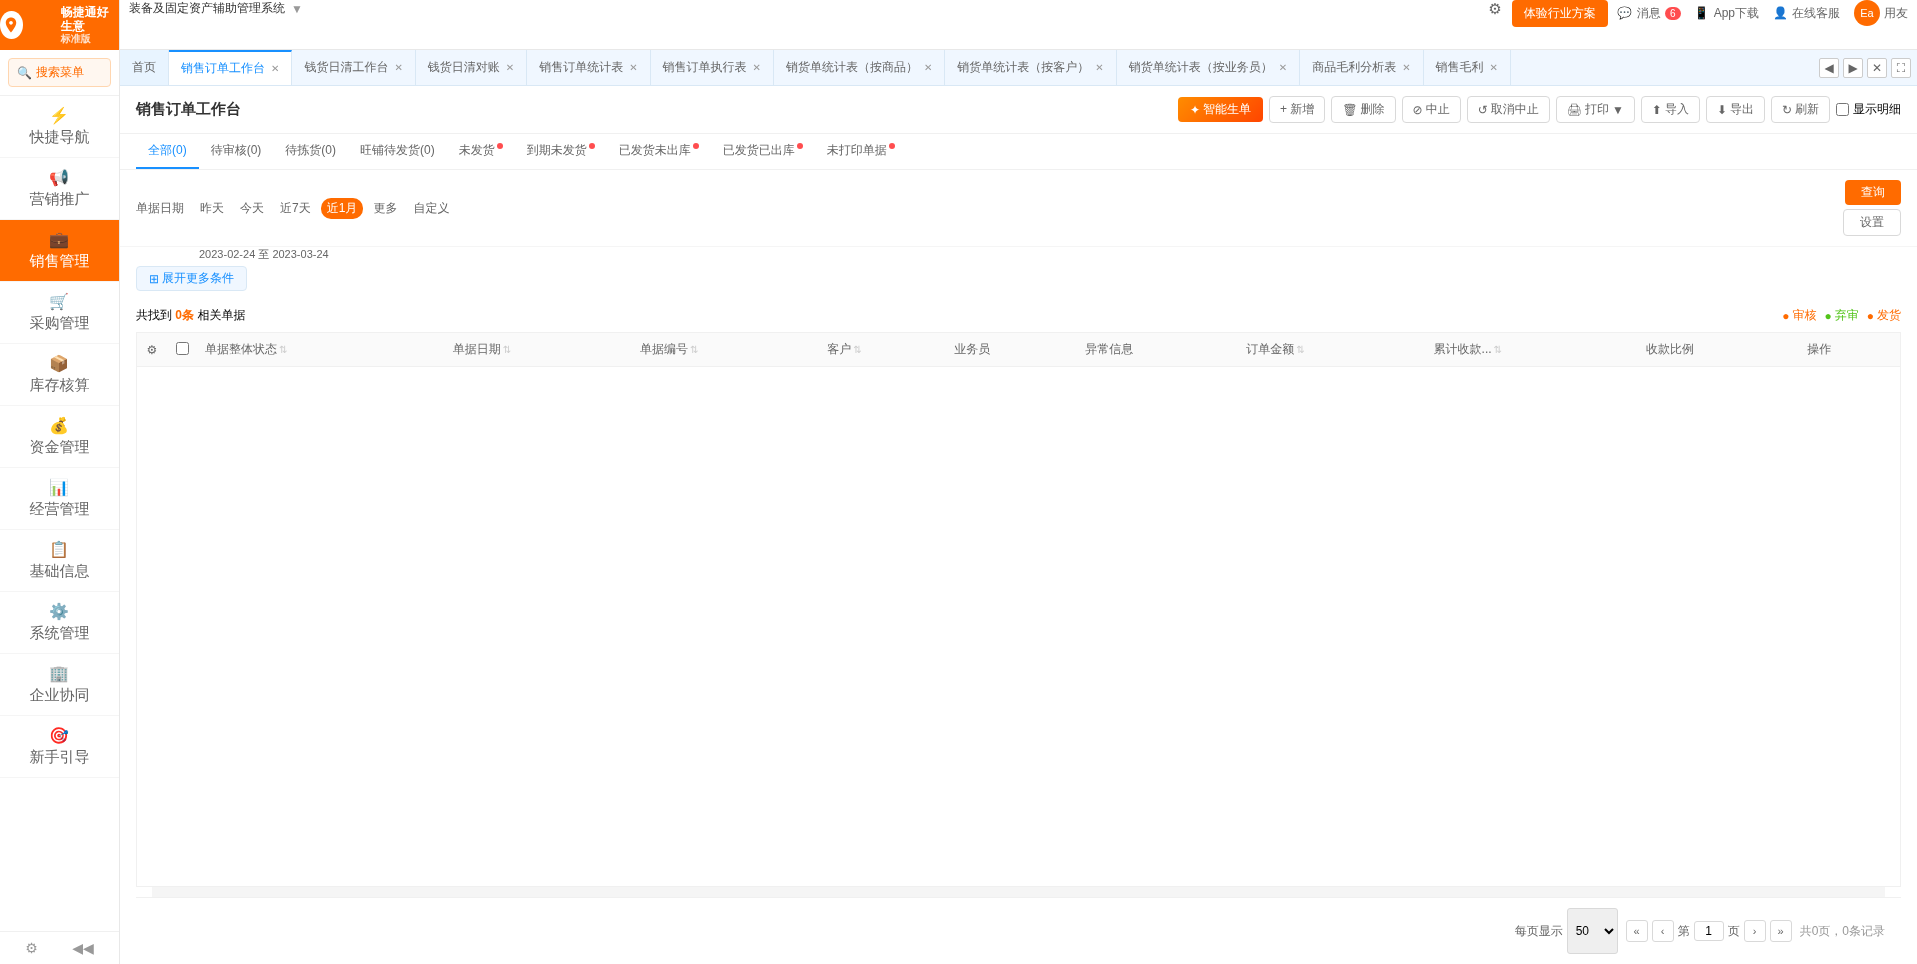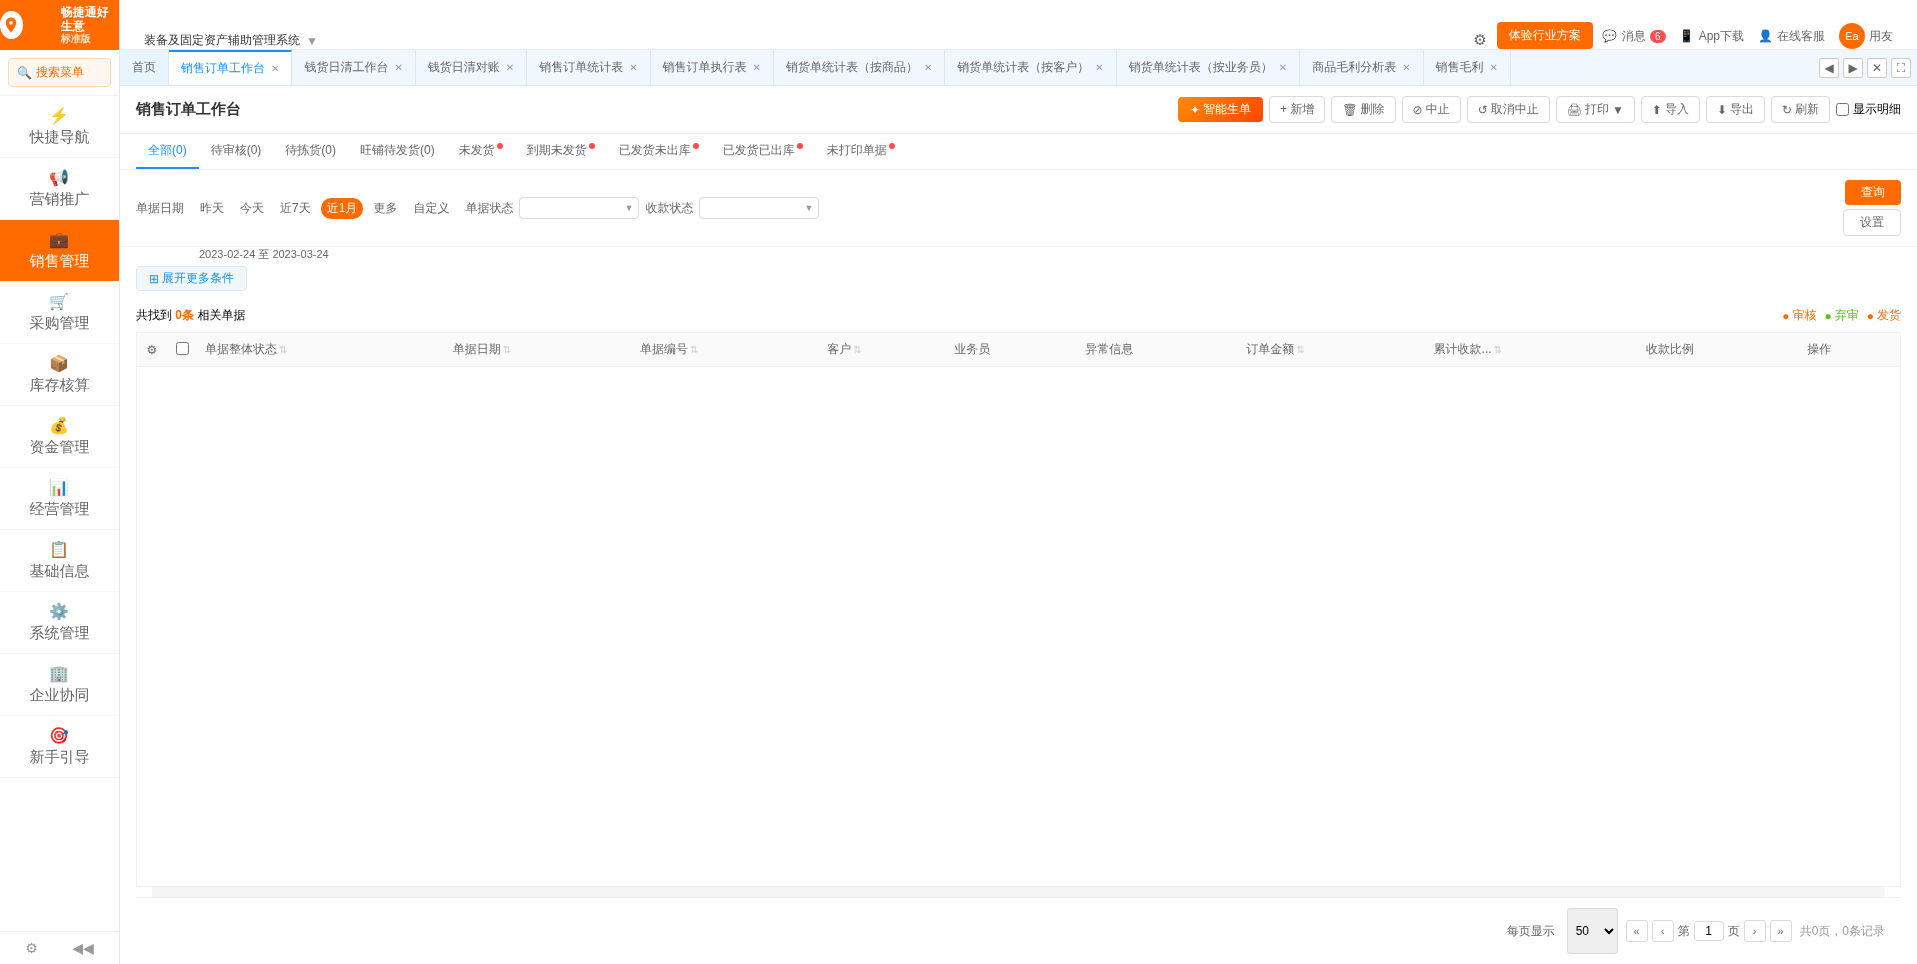--- a/index.html
+++ b/index.html
@@ -18,21 +18,21 @@
     .sidebar-item.active { background: #ff6b00; color: #fff; }
     .sidebar-item-icon { font-size: 16px; }
     .sidebar-item-label { font-size: 15px; text-align: center; }
     .sidebar-bottom { display: flex; align-items: center; justify-content: space-around; padding: 8px; border-top: 1px solid #f0f0f0; }
     .sidebar-bottom-btn { color: #999; cursor: pointer; font-size: 14px; }
 
     
     .main { flex: 1; display: flex; flex-direction: column; overflow: hidden; }
 
     
-    .topbar { height: 50px; background: #fff; display: flex; align-items: flex-end; padding: 0 24px; border-bottom: 1px solid #e8e8e8; gap: 10px; }
+    .topbar { height: 50px; background: #fff; display: flex; align-items: flex-start; padding: 0 9px; border-bottom: 1px solid #e8e8e8; gap: 10px; }
     .topbar-title { font-size: 13px; color: #333; flex: 1; display: flex; align-items: center; gap: 6px; }
     .topbar-title .dropdown-arrow { color: #999; }
     .topbar-gear { color: #666; cursor: pointer; font-size: 15px; }
     .topbar-experience { background: #ff6b00; color: #fff; border: none; border-radius: 4px; padding: 5px 12px; cursor: pointer; font-size: 12px; }
     .topbar-right { display: flex; align-items: center; gap: 14px; color: #666; }
     .topbar-right-item { display: flex; align-items: center; gap: 4px; cursor: pointer; font-size: 12px; }
     .badge { background: #ff4d4f; color: #fff; border-radius: 10px; padding: 1px 4px; font-size: 10px; min-width: 16px; text-align: center; }
     .user-avatar { width: 26px; height: 26px; background: #ff6b00; border-radius: 50%; display: flex; align-items: center; justify-content: center; color: #fff; font-size: 11px; }
 
     
@@ -92,21 +92,21 @@
     .col-check { width: 30px; text-align: center; }
     .col-settings { width: 30px; text-align: center; }
 
     
     .empty-state { display: flex; flex-direction: column; align-items: center; justify-content: center; flex: 1; padding: 40px; }
     .empty-img { width: 80px; height: 80px; margin-bottom: 12px; }
     .empty-text { color: #bbb; font-size: 13px; }
 
     
     .pagination { display: flex; align-items: center; justify-content: flex-end; padding: 10px 16px; border-top: 1px solid #f0f0f0; gap: 8px; }
-    .page-size { display: flex; align-items: center; gap: 12px; color: #666; }
+    .page-size { display: flex; align-items: center; gap: 4px; color: #666; }
     .page-size select { border: 1px solid #d9d9d9; border-radius: 3px; padding: 14px 4px; }
     .page-nav { display: flex; align-items: center; gap: 4px; color: #666; }
     .page-btn { width: 22px; height: 22px; border: 1px solid #d9d9d9; border-radius: 3px; display: flex; align-items: center; justify-content: center; cursor: pointer; background: #fff; font-size: 11px; }
     .page-input { width: 30px; border: 1px solid #d9d9d9; border-radius: 3px; text-align: center; padding: 2px; }
     .page-total { color: #999; }
 
     
     .horizontal-scroll { height: 10px; background: #f5f5f5; overflow-x: auto; margin: 0 16px; }
     .horizontal-scroll-inner { height: 1px; width: 2000px; }
 
@@ -349,34 +349,20 @@
 
     <div class="filter-bar">
       <span class="filter-label">单据日期</span>
       <div class="filter-dates">
         <span class="filter-date-btn">昨天</span>
         <span class="filter-date-btn">今天</span>
         <span class="filter-date-btn">近7天</span>
         <span class="filter-date-btn active">近1月</span>
         <span class="filter-date-btn">更多</span>
         <span class="filter-date-btn">自定义</span>
-      </div>
-      <div style="display:flex;align-items:center;gap:6px;">
-        <span class="filter-label">单据状态</span>
-        <div class="filter-select-wrap">
-          <select class="filter-select">
-            <option value=""></option>
-          </select>
-        </div>
-        <span class="filter-label">收款状态</span>
-        <div class="filter-select-wrap">
-          <select class="filter-select">
-            <option value=""></option>
-          </select>
-        </div>
       </div>
       <div style="margin-left:auto;display:flex;flex-direction:column;gap:4px;align-items:flex-end;">
         <button class="query-btn">查询</button>
         <button class="set-btn">设置</button>
       </div>
     </div>
     <div style="padding: 0 16px 4px; display:flex;align-items:center;gap:8px;">
       <span style="width:55px;"></span>
       <span style="color:#666;font-size:11px;">2023-02-24 至 2023-03-24</span>
     </div>

